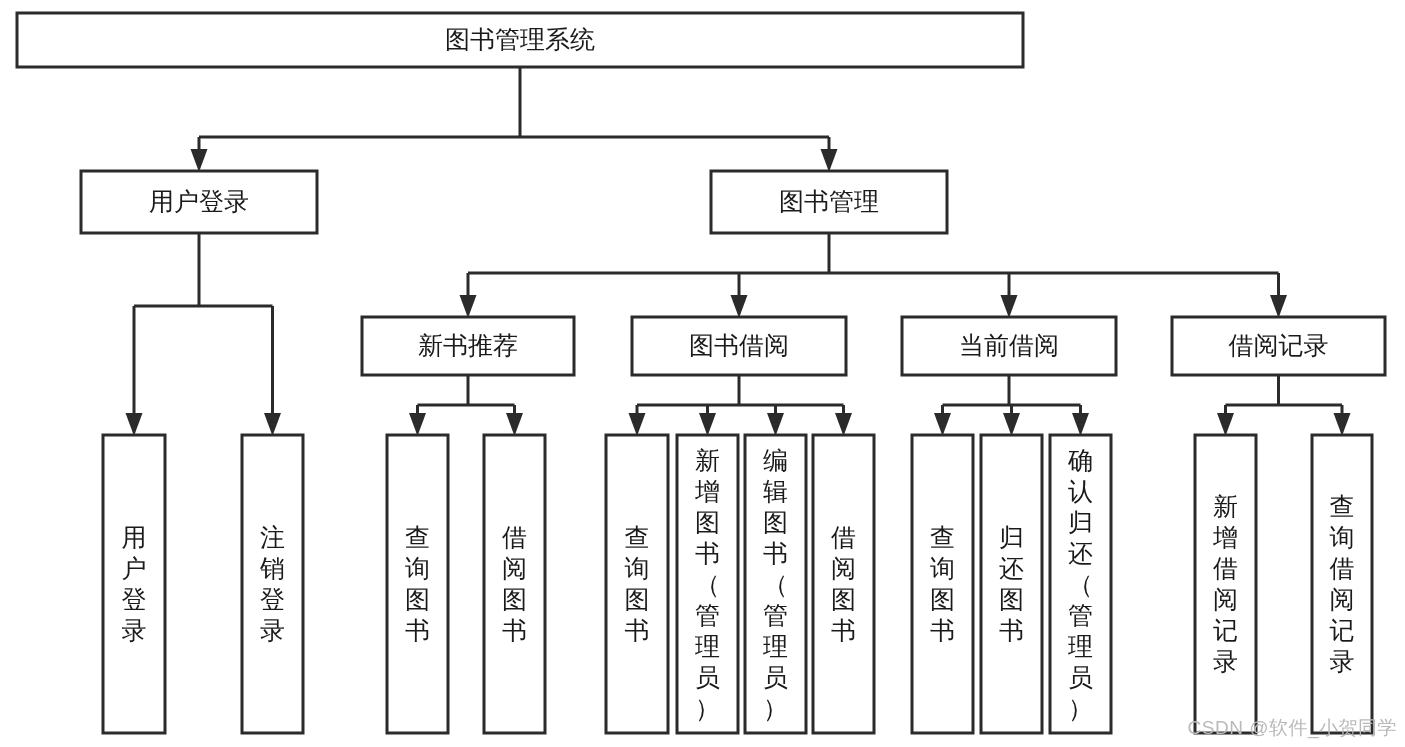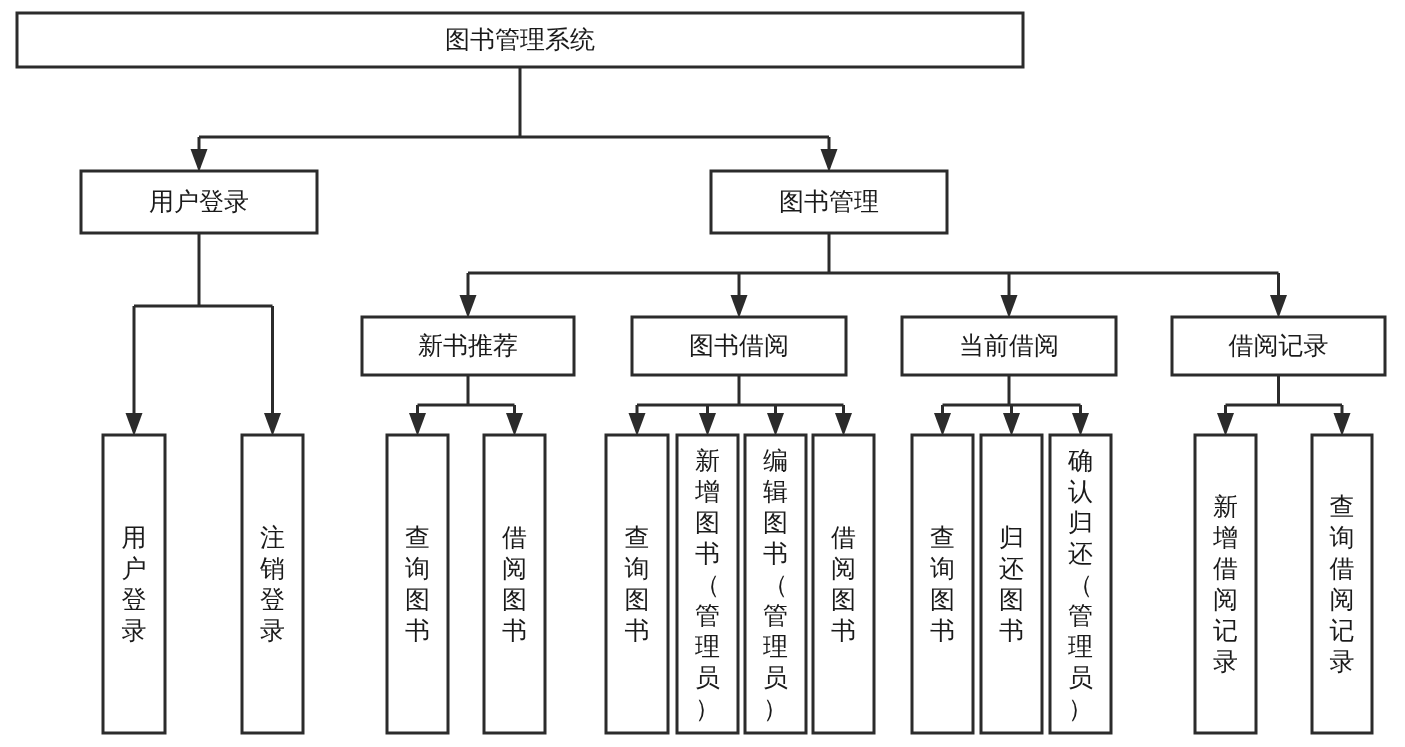--- a/index.html
+++ b/index.html
@@ -215,13 +215,14 @@
         <g>
           <rect x="1195" y="435" width="61" height="298" class="node-box"></rect>
           <text x="1225.5" y="515" class="node-label-v"><tspan x="1225.5" dy="0">新</tspan><tspan x="1225.5" dy="31">增</tspan><tspan x="1225.5" dy="31">借</tspan><tspan x="1225.5" dy="31">阅</tspan><tspan x="1225.5" dy="31">记</tspan><tspan x="1225.5" dy="31">录</tspan></text>
         </g>
         <g>
           <rect x="1312" y="435" width="60" height="298" class="node-box"></rect>
           <text x="1342" y="515" class="node-label-v"><tspan x="1342" dy="0">查</tspan><tspan x="1342" dy="31">询</tspan><tspan x="1342" dy="31">借</tspan><tspan x="1342" dy="31">阅</tspan><tspan x="1342" dy="31">记</tspan><tspan x="1342" dy="31">录</tspan></text>
         </g>
       </g>
   </svg>
+  <div class="watermark">CSDN @软件_小贺同学</div>
 </div>
 
 </body></html>

